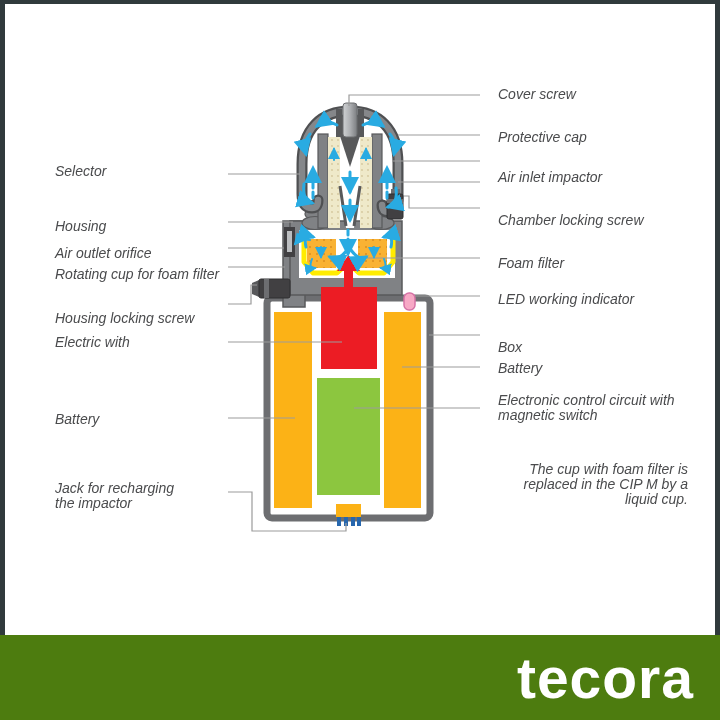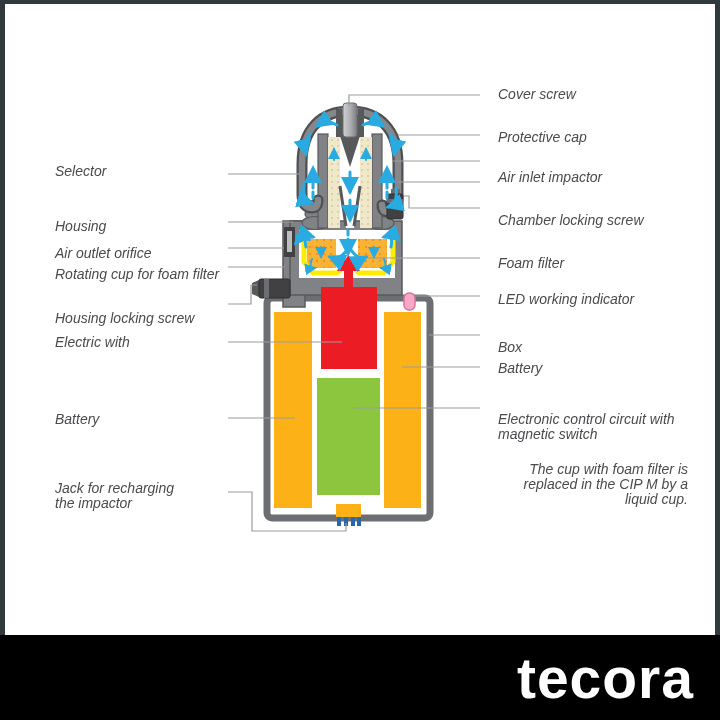--- a/index.html
+++ b/index.html
@@ -20,21 +20,21 @@
     font-size:14px;
     line-height:15px;
     color:#4a4b4d;
     white-space:pre-line;
   }
   .label.left{left:55px;}
   .label.right{left:498px;}
   .label.note{width:190px;text-align:right;}
   .bottom-band{
     position:absolute;left:0;top:635px;width:720px;height:85px;
-    background:#000000;
+    background:#4d7c0f;
   }
   .logo{
     position:absolute;right:26px;bottom:13px;
     font-size:57px;line-height:1;font-weight:600;
     letter-spacing:1px;color:#ffffff;
   }
 </style>
 </head>
 <body>
 
@@ -195,21 +195,21 @@
 the impactor</div>
 
 <div class="label right" style="top:87px">Cover screw</div>
 <div class="label right" style="top:130px">Protective cap</div>
 <div class="label right" style="top:170px">Air inlet impactor</div>
 <div class="label right" style="top:213px">Chamber locking screw</div>
 <div class="label right" style="top:256px">Foam filter</div>
 <div class="label right" style="top:292px">LED working indicator</div>
 <div class="label right" style="top:340px">Box</div>
 <div class="label right" style="top:361px">Battery</div>
-<div class="label right" style="top:412px">Electronic control circuit with
+<div class="label right" style="top:393px">Electronic control circuit with
 magnetic switch</div>
 <div class="label right note" style="top:462px">The cup with foam filter is
 replaced in the CIP M by a
 liquid cup.</div>
 
 <div class="bottom-band">
   <div class="logo">tecora</div>
 </div>
 
 </body></html>

